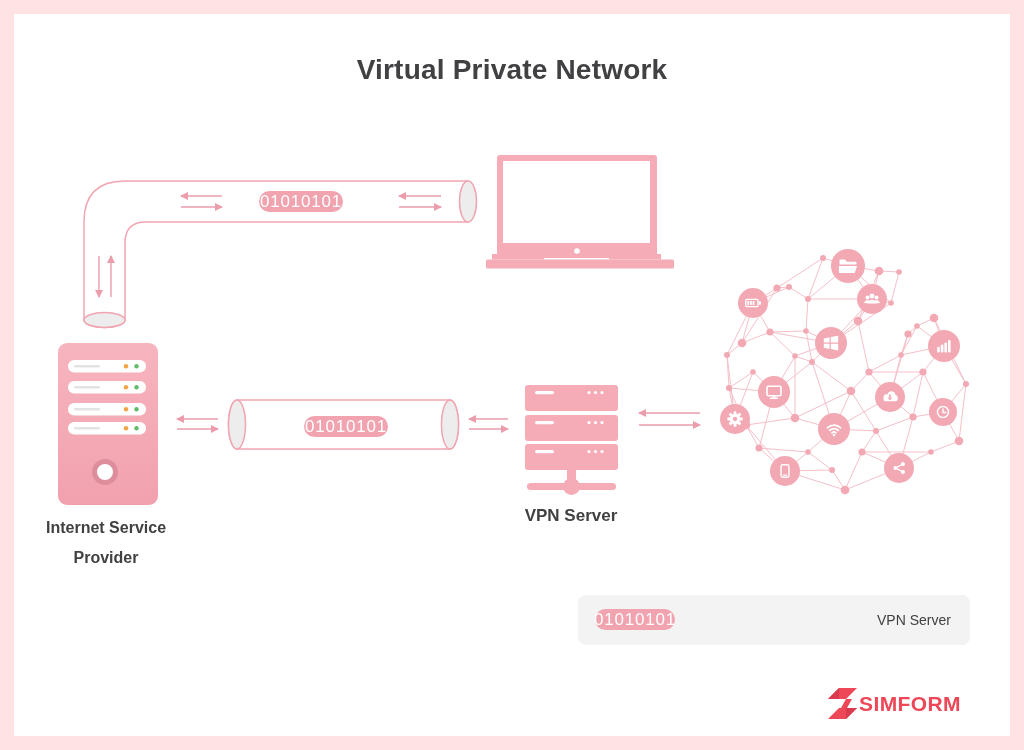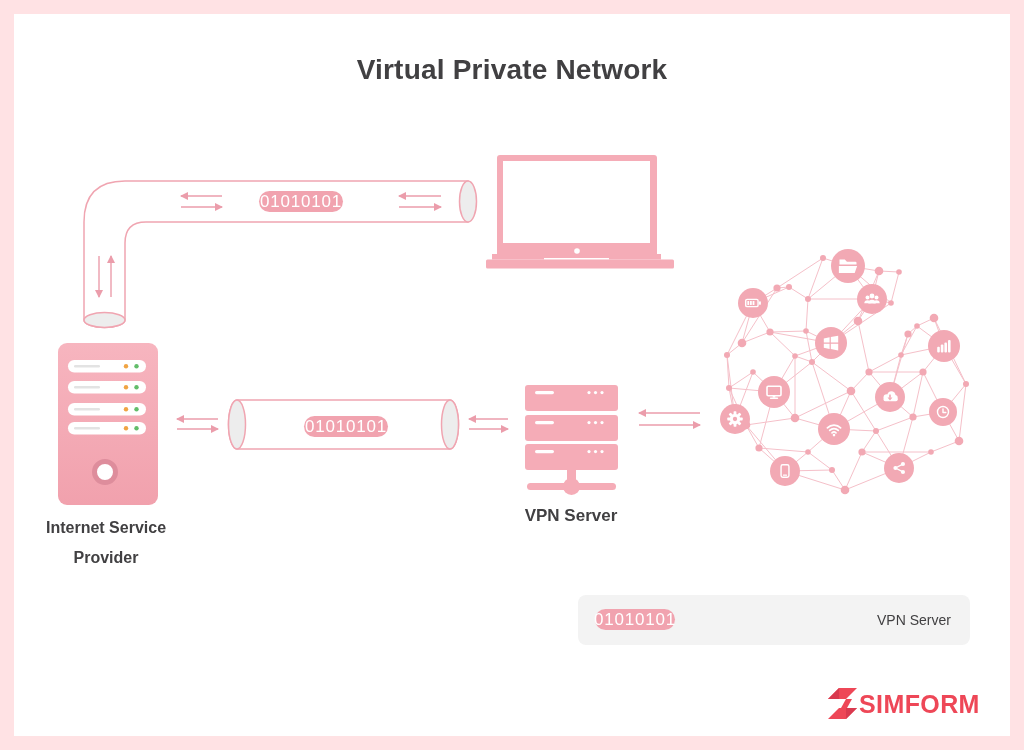--- a/index.html
+++ b/index.html
@@ -23,21 +23,21 @@
     font-size:17px;letter-spacing:.8px;font-weight:400;
   }
   .pill-top{left:259px;top:191px;width:84px;height:21px;}
   .pill-mid{left:304px;top:416px;width:84px;height:21px;}
   .legend{
     left:578px;top:595px;width:392px;height:50px;background:#f3f3f3;border-radius:8px;
   }
   .legend-pill{left:595px;top:609px;width:80px;height:21px;}
   .legend-text1{left:686px;top:595px;height:50px;font-size:13.5px;justify-content:flex-start;}
   .legend-text2{left:877px;top:595px;height:50px;font-size:14px;justify-content:flex-start;}
-  .logo-text{left:859px;top:689px;height:30px;font-size:25px;font-weight:700;
+  .logo-text{left:859px;top:689px;height:30px;font-size:21px;font-weight:700;
     color:#ee4757;letter-spacing:.4px;justify-content:flex-start;}
 </style>
 </head>
 <body>
 
 <div id="paper"></div>
 
 <div id="canvas">
 
 <svg width="1024" height="750" viewBox="0 0 1024 750">

